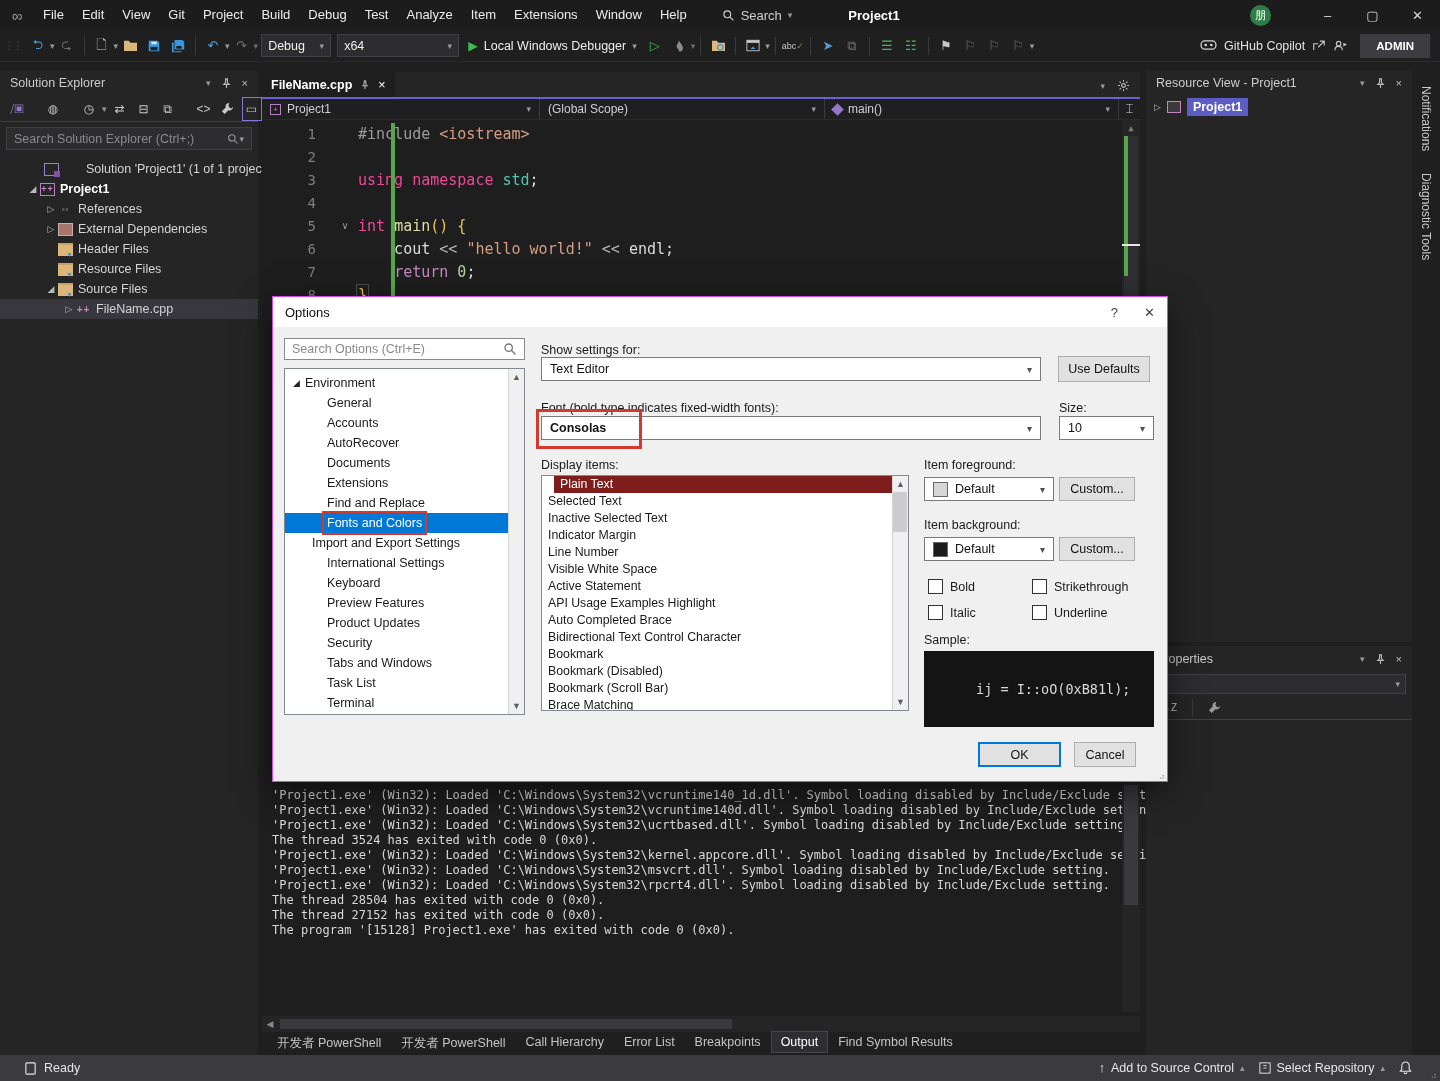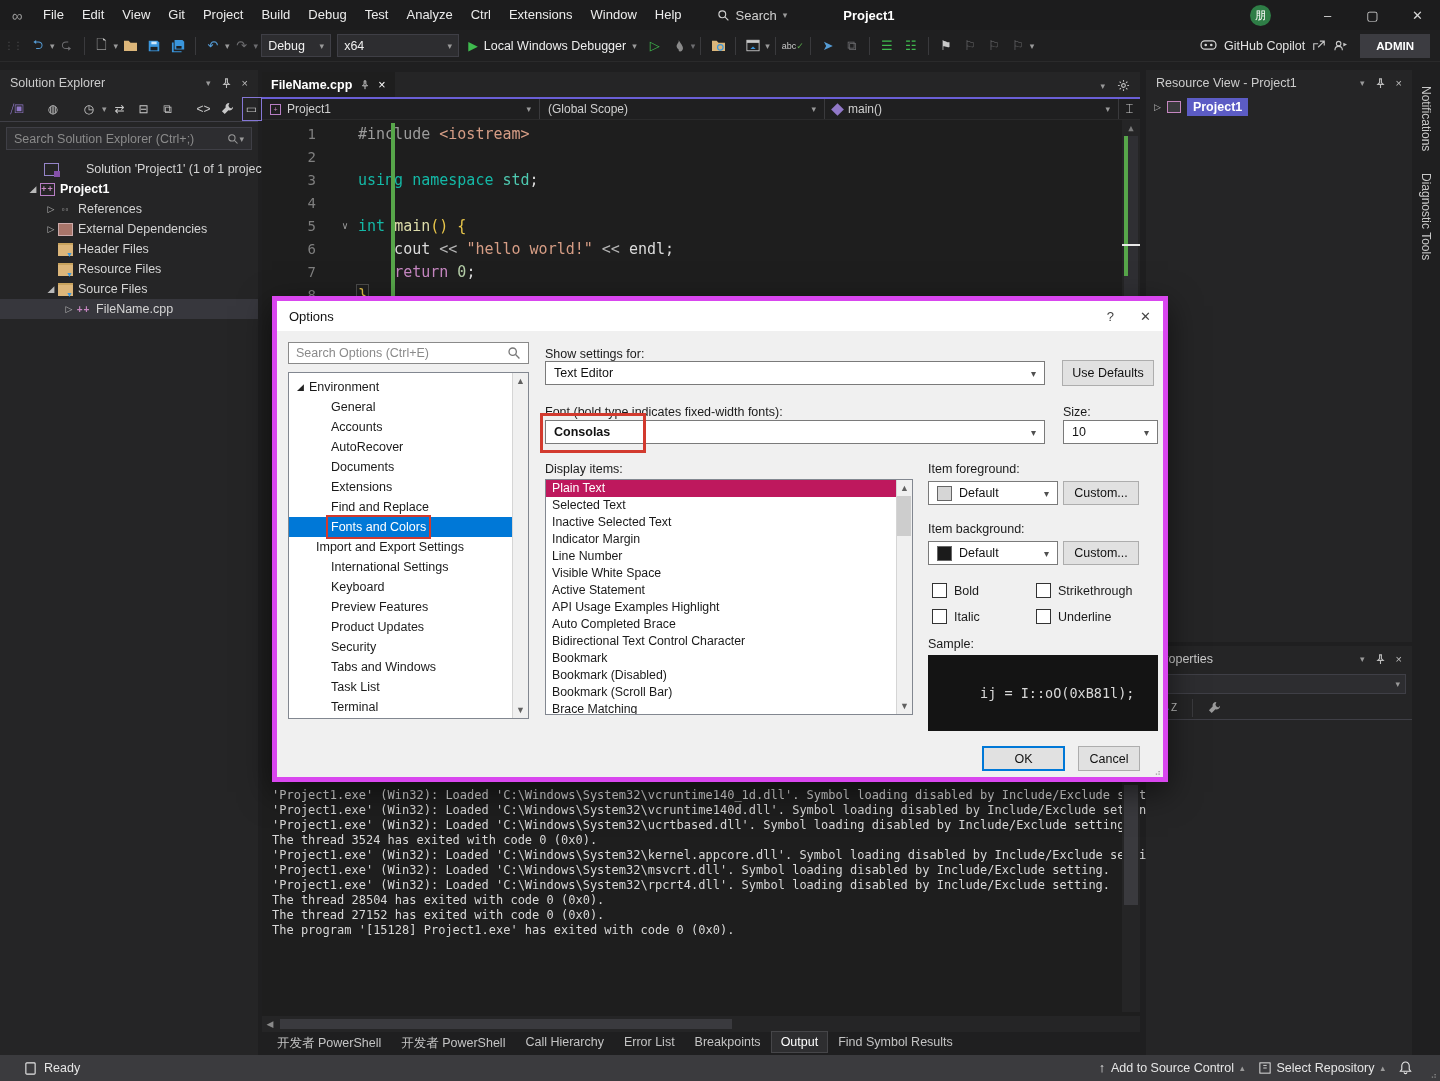--- a/index.html
+++ b/index.html
@@ -73,21 +73,21 @@
   .bc-cube{ width:9px; height:9px; background:#9178c8; transform:rotate(45deg); }
   .split-ic{ margin-left:auto; width:22px; display:flex; align-items:center; justify-content:center; color:#c8c8c8; border-left:1px solid #3a3a3d; }
 
   .code{ left:262px; top:120px; width:878px; height:613px; background:#1e1e1e; font-family:"DejaVu Sans Mono", monospace; font-size:15px; }
   .cl{ height:23px; display:flex; align-items:center; white-space:pre; }
   .cl .ln{ width:70px; text-align:right; padding-right:16px; color:#7f7f7f; font-size:14px; flex:none; }
   .cl .fold{ width:26px; color:#9a9a9a; font-size:10px; flex:none; text-align:center; }
   .cl .nofold{ width:26px; flex:none; }
   .cl.cur .ct{ outline:1px solid #4b4b4b; outline-offset:1px; }
   .changebar{ position:absolute; left:129px; top:3px; width:4px; height:183px; background:#57a64a; }
-  .c-pp{ color:#9b9b9b; } .c-str{ color:#d69d85; } .c-kw{ color:#14b8a6; } .c-type{ color:#4ec9b0; }
+  .c-pp{ color:#9b9b9b; } .c-str{ color:#d69d85; } .c-kw{ color:#ec4899; } .c-type{ color:#4ec9b0; }
   .c-fn{ color:#dcdcaa; } .c-br{ color:#e8c64a; } .c-op{ color:#b4b4b4; } .c-pl{ color:#dcdcdc; }
   .c-ctrl{ color:#c586c0; } .c-num{ color:#b5cea8; }
   .vscroll{ position:absolute; right:0; top:0; width:18px; height:100%; background:#252526; }
   .vs-up{ text-align:center; color:#7a7a7a; font-size:9px; padding-top:3px; }
   .vs-thumb{ position:absolute; left:2px; top:16px; width:14px; height:190px; background:#2f2f33; }
   .vs-green{ position:absolute; left:2px; top:16px; width:4px; height:140px; background:#57a64a; }
   .vs-caret{ position:absolute; left:0; top:124px; width:100%; height:2px; background:#e8e8e8; }
 
   
   .output{ left:262px; top:733px; width:878px; height:299px; background:#1e1e1e; }
@@ -116,42 +116,42 @@
   .vtab{ writing-mode:vertical-rl; color:#c9c9c9; font-size:12px; padding:6px 0; margin:10px auto; display:block; text-align:left; }
 
   
   .statusbar{ left:0; top:1055px; width:1440px; height:26px; background:#3b3b3e; display:flex; align-items:center; color:#e6e6e6; font-size:12.5px; }
   .sb-left{ display:flex; align-items:flex-end; gap:7px; padding-left:24px; }
   .sb-right{ margin-left:auto; display:flex; align-items:center; gap:14px; padding-right:28px; }
   .sb-item{ display:flex; align-items:center; gap:6px; }
   .sb-grip{ position:absolute; right:3px; bottom:3px; color:#8b8b8b; font-size:9px; }
 
   
-  .dialog{ left:272px; top:296px; width:896px; height:486px; background:#f0f0f0; border:5px solid #d946ef;
+  .dialog{ left:272px; top:296px; width:896px; height:486px; background:#f0f0f0; border:1px solid #d946ef;
            box-shadow:0 10px 30px rgba(0,0,0,.55); color:#1a1a1a; font-size:12.5px; z-index:50; }
   .dlg-title{ height:30px; background:#ffffff; display:flex; align-items:center; padding:0 12px; font-size:13px; color:#111; }
   .dlg-title .dbtns{ margin-left:auto; display:flex; gap:26px; color:#444; font-size:13px; }
   .dlg-search{ position:absolute; left:11px; top:41px; width:241px; height:22px; background:#fff; border:1px solid #8a8a8a;
                display:flex; align-items:center; padding:0 7px; color:#8a8a8a; }
   .dlg-search .mag2{ margin-left:auto; }
   .dlg-tree{ position:absolute; left:11px; top:71px; width:241px; height:347px; background:#fff; border:1px solid #828790; overflow:hidden; }
   .dtrow{ height:20px; display:flex; align-items:center; color:#1a1a1a; white-space:nowrap; }
   .dtrow .darr{ width:12px; margin-left:8px; font-size:9px; color:#222; }
   .dtrow.sel{ background:#0078d7; color:#fff; }
   .ann{ outline:2px solid #d23a2e; outline-offset:3px; }
   .dscroll{ position:absolute; right:0; top:0; width:16px; height:100%; background:#f0f0f0; border-left:1px solid #d5d5d5; color:#606060; font-size:9px; text-align:center; }
   .dscroll .up{ padding-top:3px; } .dscroll .dn{ position:absolute; bottom:3px; left:0; width:100%; }
   .dlbl{ position:absolute; color:#1a1a1a; }
   .dcombo{ position:absolute; height:24px; background:#fff; border:1px solid #7a7a7a; display:flex; align-items:center; padding:0 8px; color:#111; }
   .dcombo .chev2{ margin-left:auto; color:#505050; font-size:10px; }
   .dbtn{ position:absolute; height:26px; background:#e1e1e1; border:1px solid #adadad; display:flex; align-items:center; justify-content:center; color:#111; }
   .dbtn.primary{ border:2px solid #0078d7; }
   .dlist{ position:absolute; left:268px; top:178px; width:368px; height:236px; background:#fff; border:1px solid #828790; overflow:hidden; }
   .dirow{ height:17px; line-height:17px; padding-left:6px; font-size:12.3px; color:#1a1a1a; white-space:nowrap; }
-  .dirow.sel{ background:#be185d; color:#fff; }
+  .dirow.sel{ background:#7f1d1d; color:#fff;margin-left:12px; }
   .dlist .thumb{ position:absolute; right:1px; top:16px; width:14px; height:40px; background:#cdcdcd; }
   .swatch{ width:15px; height:15px; border:1px solid #666; margin-right:7px; flex:none; }
   .dcheck{ position:absolute; display:flex; align-items:center; gap:7px; color:#1a1a1a; }
   .cbox{ width:15px; height:15px; background:#fff; border:1px solid #333; }
   .sample-box{ position:absolute; left:651px; top:354px; width:230px; height:76px; background:#141414; display:flex; align-items:center; }
   .sample-box span{ font-family:"DejaVu Sans Mono", monospace; font-size:13.5px; color:#d8d8d8; padding-left:52px; }
   .redbox{ position:absolute; border:3px solid #d23a2e; }
   .dgrip{ position:absolute; right:2px; bottom:2px; color:#9a9a9a; font-size:9px; }
 
   .mag, .mag2{ display:inline-block; }
@@ -166,21 +166,21 @@
     <div id="menus" style="display: flex;">
         <div class="menu">File</div>
         <div class="menu">Edit</div>
         <div class="menu">View</div>
         <div class="menu">Git</div>
         <div class="menu">Project</div>
         <div class="menu">Build</div>
         <div class="menu">Debug</div>
         <div class="menu">Test</div>
         <div class="menu">Analyze</div>
-        <div class="menu">Ctrl</div>
+        <div class="menu">Item</div>
         <div class="menu">Extensions</div>
         <div class="menu">Window</div>
         <div class="menu">Help</div>
       </div>
     <div class="tb-search">
       <svg class="mag" width="13" height="13" viewBox="0 0 16 16">
           <circle cx="6.5" cy="6.5" r="4.2" fill="none" stroke="#cfcfcf" stroke-width="1.4"></circle>
           <line x1="9.8" y1="9.8" x2="14" y2="14" stroke="#cfcfcf" stroke-width="1.4"></line>
         </svg>
       <span>Search</span>

